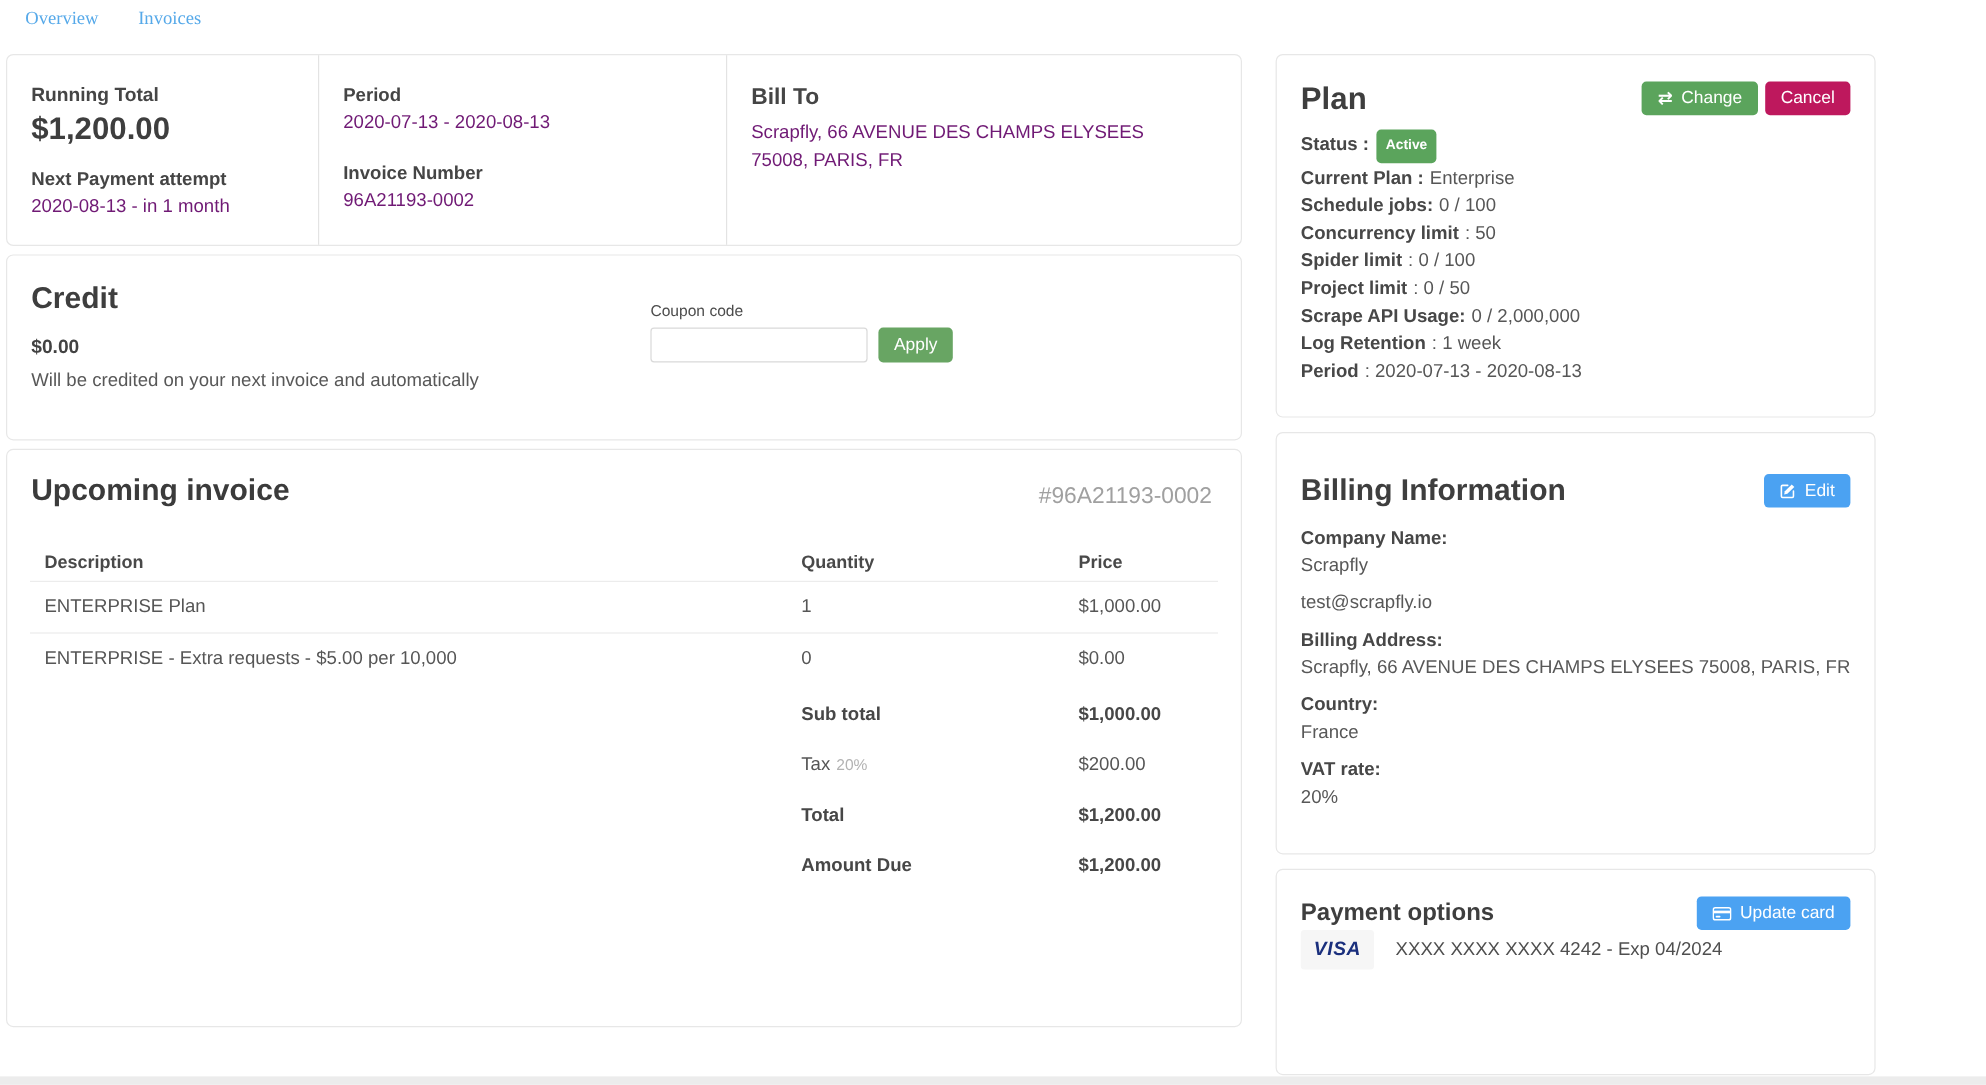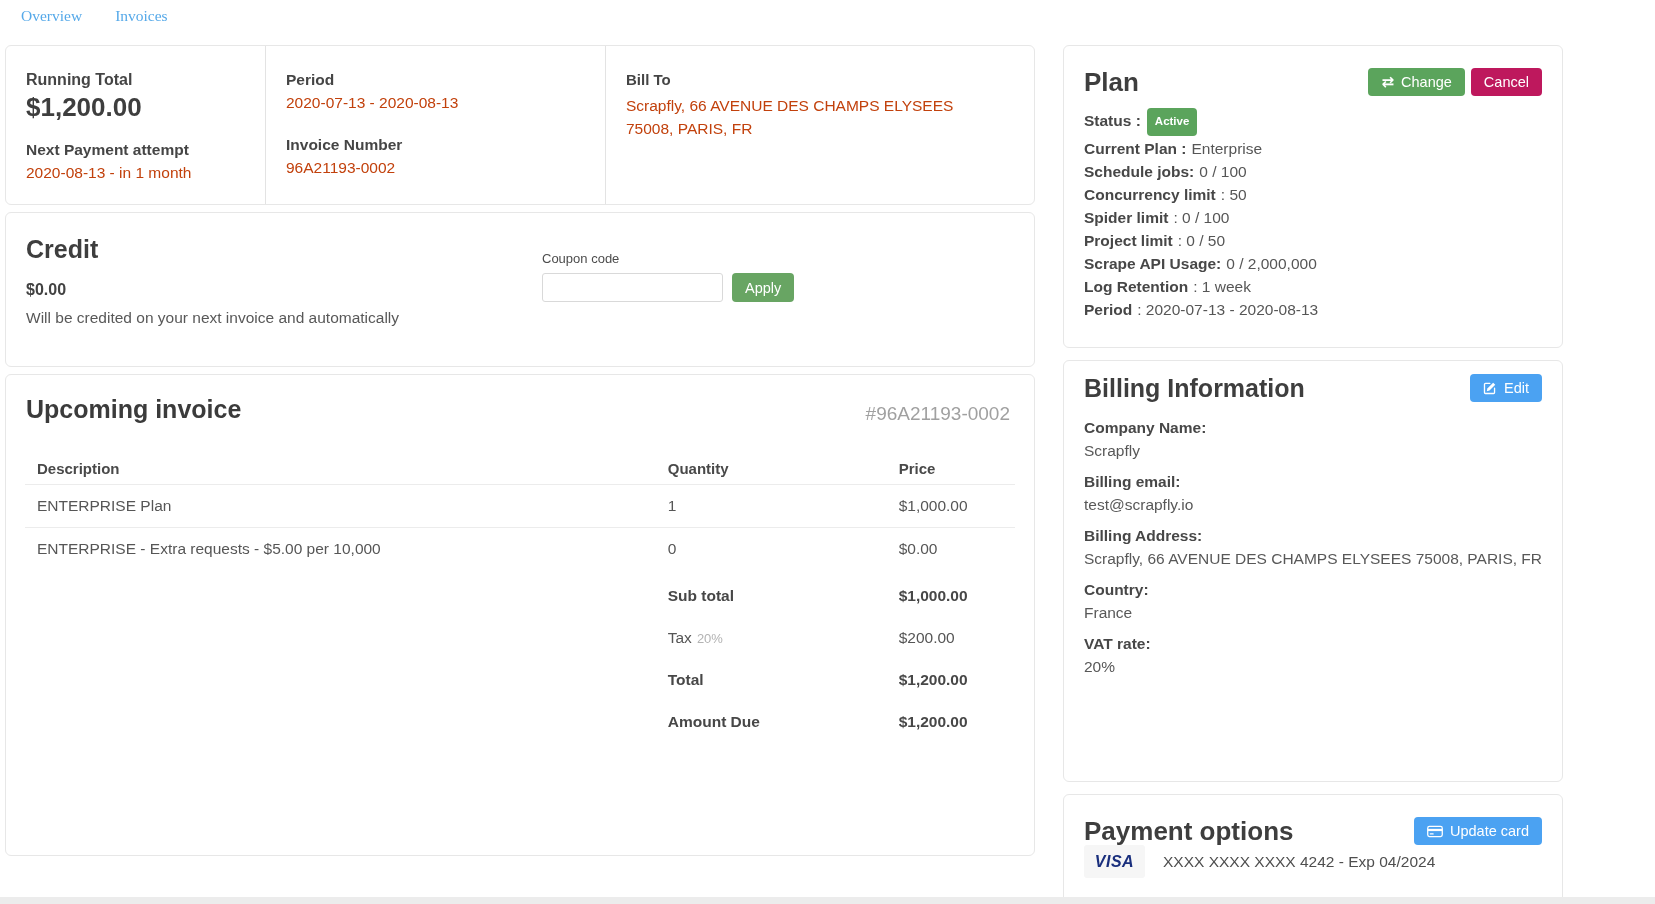--- a/index.html
+++ b/index.html
@@ -20,21 +20,21 @@
   b,.bold { font-weight:700; color:#474747; }
 
   
   .summary-card { height:160px; margin-bottom:7px; display:flex; }
   .sum-col { padding:25px 20px 20px 20px; }
   .sum-col1 { width:259px; flex:none; }
   .sum-col2 { width:340px; flex:none; border-left:1px solid #e3e3e3; }
   .sum-col3 { flex:1; border-left:1px solid #e3e3e3; }
   .sum-label { font-weight:700; color:#454545; font-size:16px; }
   .sum-big { font-weight:800; color:#3e3e3e; font-size:26px; margin:3px 0 18px 0; }
-  .sum-val { color:#c2410c; margin-top:5px; }
+  .sum-val { color:#701a75; margin-top:5px; }
   .sum-gap { margin-top:24px; }
   .bill-to-val { max-width:330px; line-height:23px; margin-top:6px; }
 
   
   .credit-card { height:155px; margin-bottom:7px; position:relative; padding:22px 20px; }
   .credit-title { font-size:25px; font-weight:800; color:#3e3e3e; }
   .credit-amount { font-weight:800; color:#424242; font-size:16px; margin-top:17px; }
   .credit-note { margin-top:10px; color:#585858; }
   .coupon-block { position:absolute; left:536px; top:38px; }
   .coupon-label { font-size:13px; color:#4c4c4c; margin-bottom:7px; }
@@ -73,21 +73,21 @@
   .btn-blue  { background:#4ba2f2; }
   .swap-glyph { font-family:"DejaVu Sans",sans-serif; font-weight:700; font-size:15px; line-height:1; }
 
   .plan-lines { margin-top:13px; }
   .plan-line { line-height:23px; color:#565656; }
   .plan-line b { color:#474747; }
   .plan-line .val { margin-left:5px; }
   .badge { display:inline-block; background:#5ba45c; color:#fff; font-size:11.5px; font-weight:700;
            border-radius:4px; padding:2px 8px 3px; margin-left:6px; position:relative; top:-1px; }
 
-  .billing-card { height:422px; padding:13px 20px; margin-bottom:12px; }
+  .billing-card { height:352px; padding:34px 20px; margin-bottom:12px; }
   .bfield { margin-bottom:8px; }
   .bfield .f-label { font-weight:700; color:#474747; line-height:23px; }
   .bfield .f-value { color:#585858; line-height:23px; }
   .billing-card .card-head { margin-bottom:14px; }
 
   .payment-card { height:172px; padding:22px 20px; }
   .pay-row { display:flex; align-items:center; gap:18px; }
   .visa-badge { width:61px; height:33px; background:#f6f6f6; border-radius:3px;
                 display:flex; align-items:center; justify-content:center;
                 color:#1a2f7d; font-weight:700; font-style:italic; font-size:16px; letter-spacing:0.5px; }
@@ -115,21 +115,21 @@
         <div class="sum-label" style="font-size:15.5px;">Next Payment attempt</div>
         <div class="sum-val">2020-08-13 - in 1 month</div>
       </div>
       <div class="sum-col sum-col2">
         <div class="sum-label" style="font-size:15.5px;">Period</div>
         <div class="sum-val">2020-07-13 - 2020-08-13</div>
         <div class="sum-label sum-gap" style="font-size:15.5px;">Invoice Number</div>
         <div class="sum-val">96A21193-0002</div>
       </div>
       <div class="sum-col sum-col3">
-        <div class="sum-label" style="font-size:15px;">Bill To</div>
+        <div class="sum-label" style="font-size:19px;">Bill To</div>
         <div class="sum-val bill-to-val">Scrapfly, 66 AVENUE DES CHAMPS ELYSEES 75008, PARIS, FR</div>
       </div>
     </section>
 
     <section class="card credit-card">
       <div class="credit-title">Credit</div>
       <div class="credit-amount">$0.00</div>
       <div class="credit-note">Will be credited on your next invoice and automatically</div>
       <div class="coupon-block">
         <div class="coupon-label">Coupon code</div>
@@ -224,40 +224,39 @@
             </svg>
           </span>
           <span>Edit</span>
         </button>
       </div>
       <div class="bfield">
         <div class="f-label">Company Name:</div>
         <div class="f-value">Scrapfly</div>
       </div>
       <div class="bfield">
-        <div class="f-label">Billing email:</div>
         <div class="f-value">test@scrapfly.io</div>
       </div>
       <div class="bfield">
         <div class="f-label">Billing Address:</div>
         <div class="f-value">Scrapfly, 66 AVENUE DES CHAMPS ELYSEES 75008, PARIS, FR</div>
       </div>
       <div class="bfield">
         <div class="f-label">Country:</div>
         <div class="f-value">France</div>
       </div>
       <div class="bfield">
         <div class="f-label">VAT rate:</div>
         <div class="f-value">20%</div>
       </div>
     </section>
 
     <section class="card payment-card">
       <div class="card-head">
-        <div class="card-title" style="font-size:26px;">Payment options</div>
+        <div class="card-title" style="font-size:20px;">Payment options</div>
         <button class="btn btn-blue">
           <span>
             <svg width="16" height="13" viewBox="0 0 20 15">
               <rect x="0.9" y="1.2" width="18.2" height="12.6" rx="2.2" fill="none" stroke="#fff" stroke-width="1.6"></rect>
               <rect x="0.9" y="4.2" width="18.2" height="2.8" fill="#fff"></rect>
               <rect x="3.4" y="9.6" width="5" height="1.7" rx="0.8" fill="#fff"></rect>
             </svg>
           </span>
           <span>Update card</span>
         </button>

